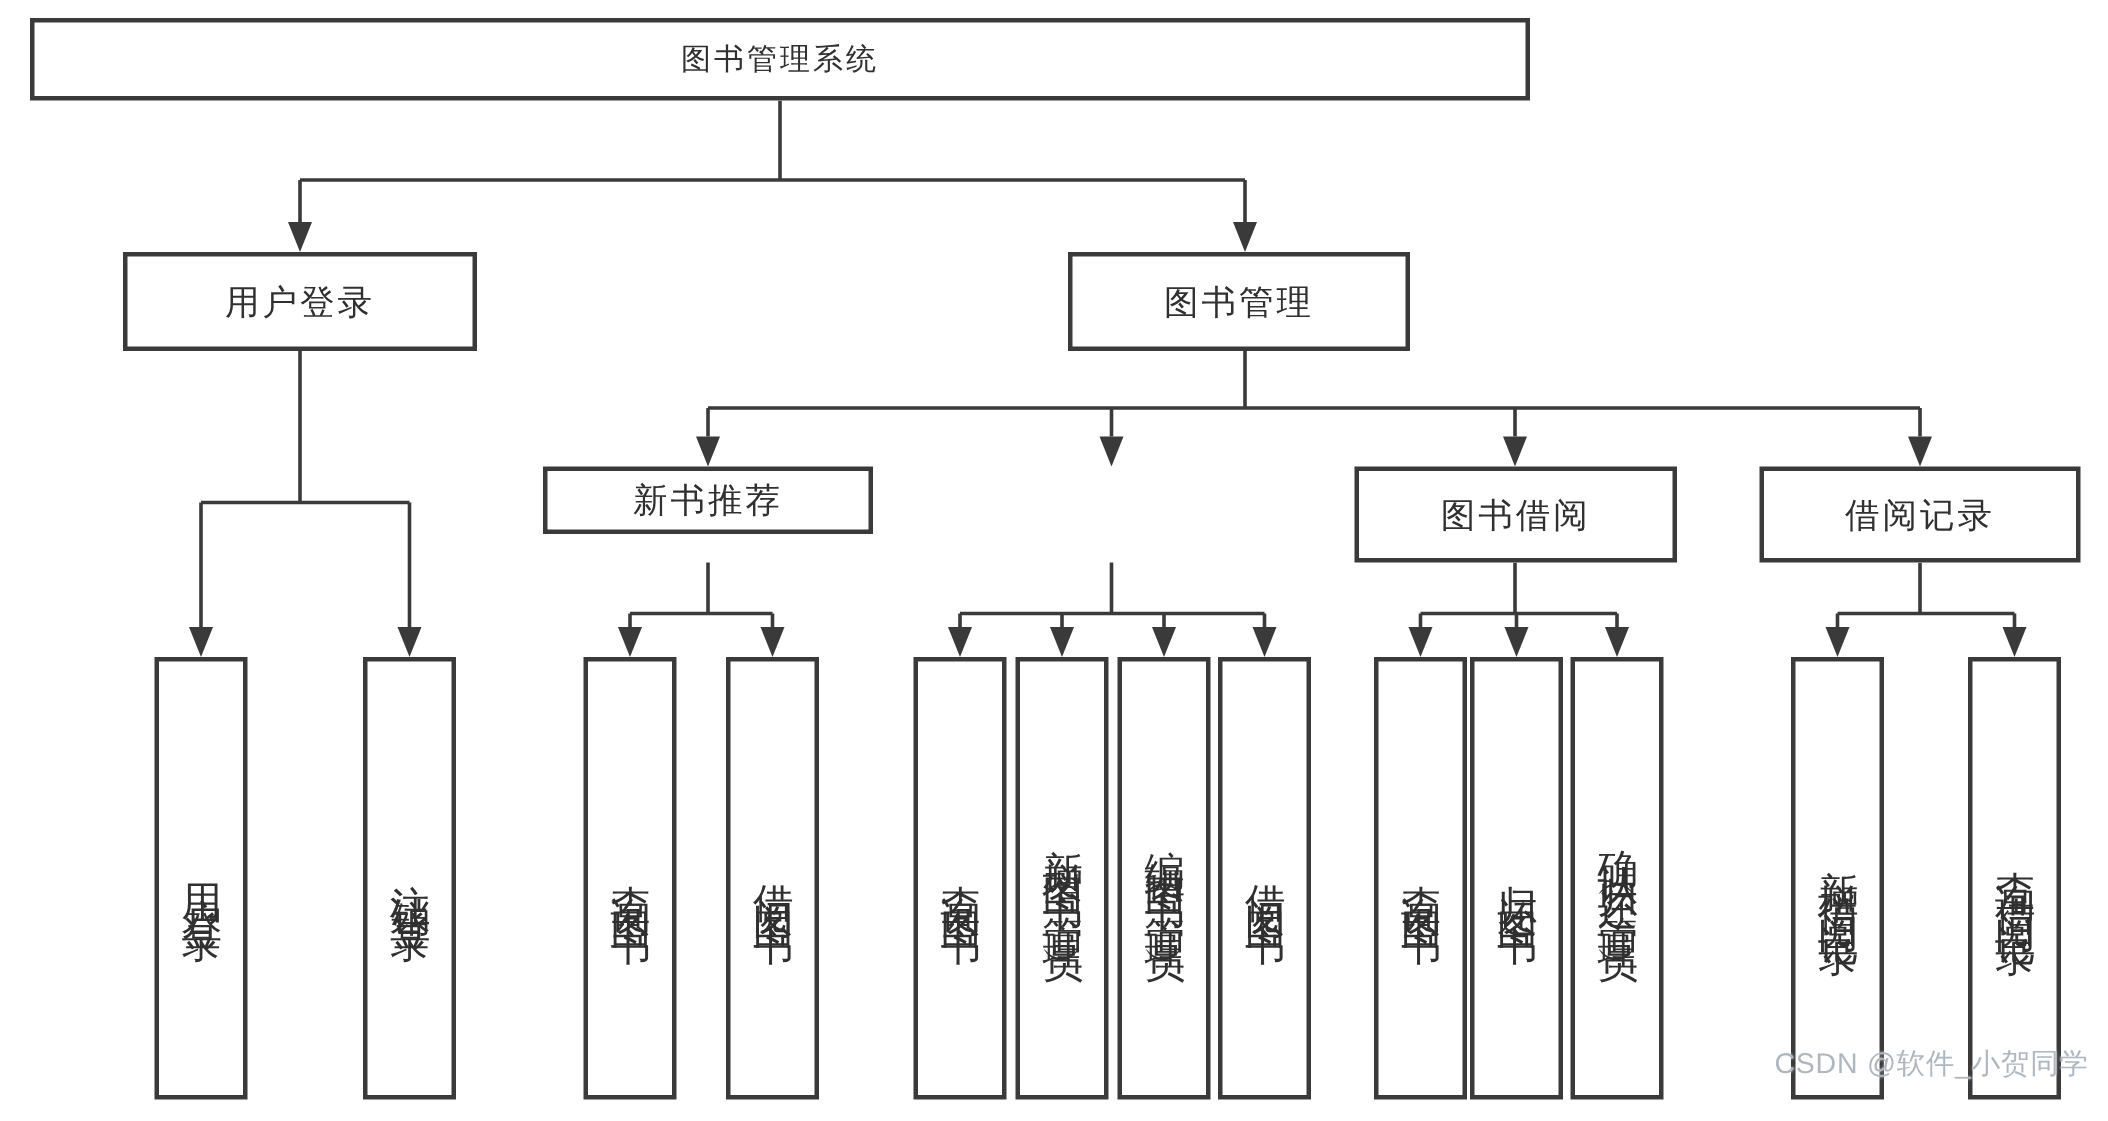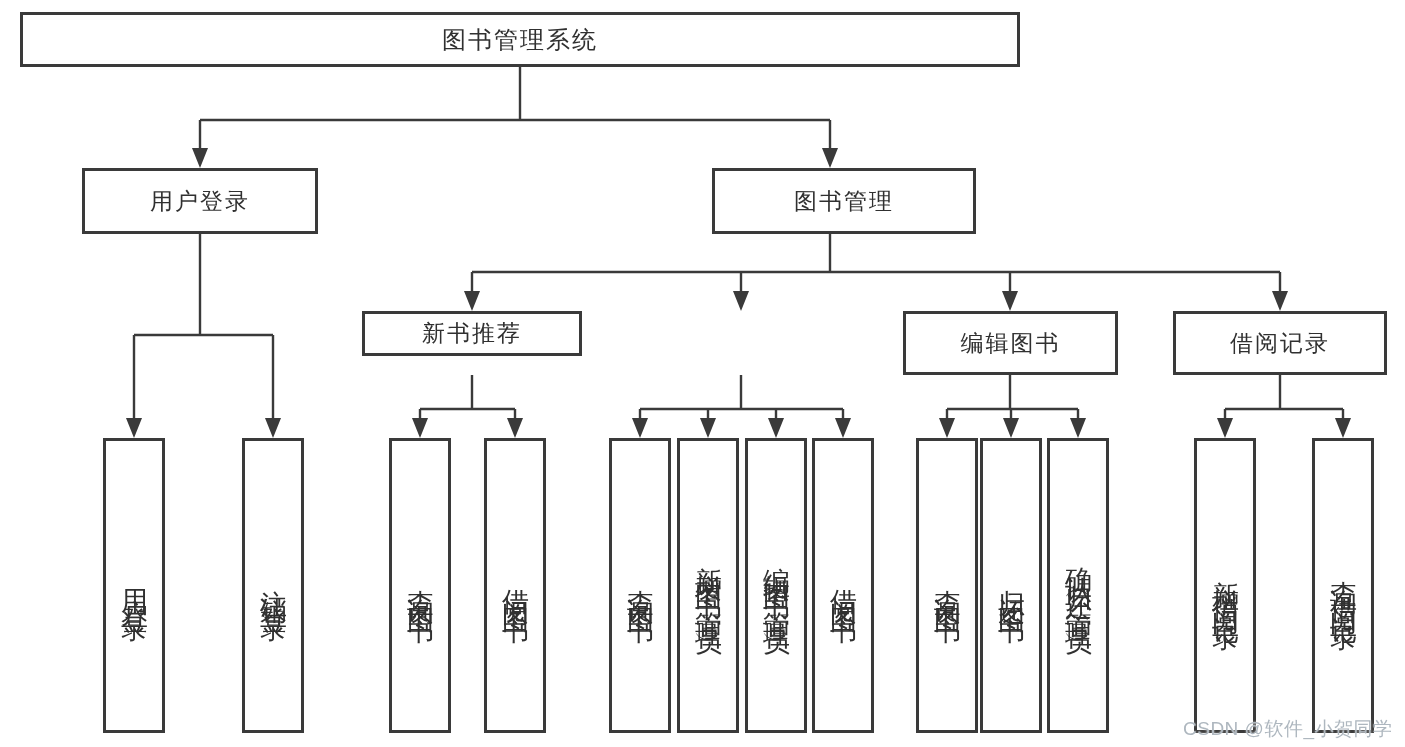--- a/index.html
+++ b/index.html
@@ -38,34 +38,34 @@
     align-items: center;
     justify-content: center;
     color: var(--text, #303030);
   }
   .box.h span {
     font-size: 23px;
     letter-spacing: 2px;
     white-space: nowrap;
   }
   .box.root span {
-    font-size: 24px;
+    font-size: 20px;
   }
   .box.v span {
     writing-mode: vertical-rl;
     text-orientation: mixed;
     font-size: 27px;
     letter-spacing: 9px;
     line-height: 1;
     white-space: nowrap;
   }
   .watermark {
     position: absolute;
     left: 1183px;
-    top: 716px;
+    top: 696px;
     font-size: 19px;
     letter-spacing: 0.5px;
     color: var(--wm, #aeb7bf);
     text-shadow: 0 0 2px rgba(255,255,255,0.9);
     white-space: nowrap;
     z-index: 5;
   }
 </style>
 </head>
 <body>
@@ -115,29 +115,29 @@
     </g>
   </svg>
 
   <div class="box h root" style="left:20px;top:12px;width:1000px;height:55px">
     <span>图书管理系统</span>
   </div>
 
   <div class="box h" style="left:82px;top:168px;width:236px;height:66px">
     <span>用户登录</span>
   </div>
-  <div class="box h" style="left:712px;top:168px;width:264px;height:66px">
+  <div class="box h" style="left:712px;top:168px;width:228px;height:66px">
     <span>图书管理</span>
   </div>
 
   <div class="box h" style="left:362px;top:311px;width:220px;height:45px">
     <span>新书推荐</span>
   </div>
   <div class="box h" style="left:903px;top:311px;width:215px;height:64px">
-    <span>编辑图书</span>
+    <span>图书借阅</span>
   </div>
   <div class="box h" style="left:1173px;top:311px;width:214px;height:64px">
     <span>借阅记录</span>
   </div>
 
   <div class="box v" style="left:103px;top:438px;width:62px;height:295px">
     <span>用户登录</span>
   </div>
   <div class="box v" style="left:242px;top:438px;width:62px;height:295px">
     <span>注销登录</span>

